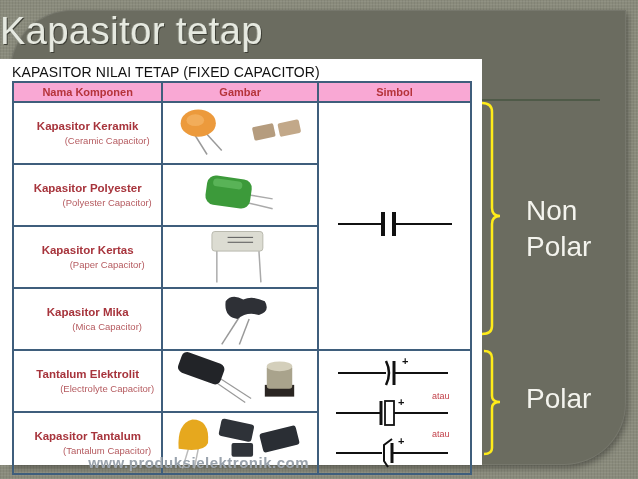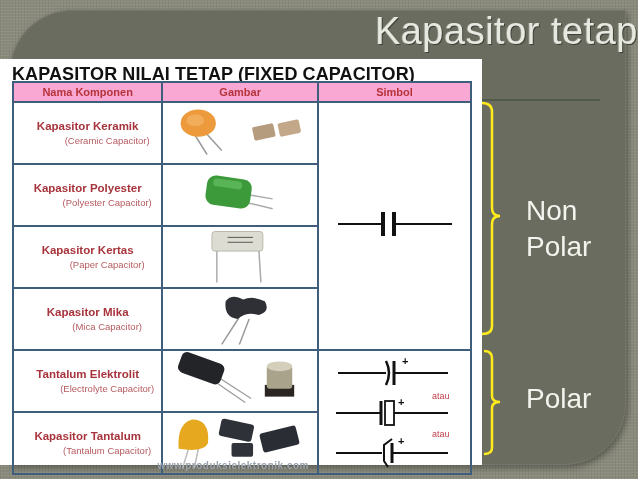--- a/index.html
+++ b/index.html
@@ -14,37 +14,36 @@
   }
   .slide-panel {
     position: absolute;
     left: 10px; top: 10px; width: 616px; height: 455px;
     background: #6b6c60;
     border-radius: 62px 0 62px 0;
     box-shadow: 2px 3px 6px rgba(0,0,0,0.35), inset 0 0 0 1px rgba(255,255,255,0.08);
   }
   .slide-title {
     position: absolute; left: 0; top: 10px; width: 638px;
-    text-align: right;
+    text-align: left;
     font-size: 38px; color: #e6e9e0;
     letter-spacing: 0.5px;
     text-shadow: 1px 1px 0 #3e3f36, -1px 0 0 #8e9084;
-    padding-left: 28px;
   }
   .title-rule {
     position: absolute; left: 480px; top: 99px; width: 120px; height: 2px;
     background: #4f5a48;
   }
   .table-card {
     position: absolute; left: 0; top: 59px; width: 482px; height: 406px;
     background: #ffffff;
   }
   .table-caption {
     position: absolute; left: 12px; top: 5px;
-    font-size: 18px; font-weight: bold; color: #111;
+    font-size: 14px; font-weight: normal; color: #111;
     letter-spacing: 0.1px;
     text-align: right;
   }
   table.cap-table {
     position: absolute; left: 12px; top: 22px; width: 460px;
     border-collapse: collapse;
     border: 2px solid #3f5e7c;
   }
   .cap-table th, .cap-table td {
     border: 2px solid #3f5e7c;
@@ -56,21 +55,21 @@
   }
   .cap-table td.name-cell { width: 150px; height: 59px; }
   .cap-table td.img-cell { width: 157px; position: relative; }
   .cap-table td.sym-cell { width: 153px; position: relative; }
   .name-main { display: block; font-size: 11.5px; font-weight: bold; color: #a7343c; }
   .name-sub { display: block; font-size: 9.5px; color: #b55a5f; margin-top: 3px; padding-left: 39px; }
 
   .img-box { position: relative; width: 100%; height: 56px; }
   .watermark {
     position: absolute; right: 8px; bottom: 2px;
-    font-size: 10px; color: #9aa3ad; font-weight: bold; letter-spacing: 0.5px;
+    font-size: 15px; color: #9aa3ad; font-weight: bold; letter-spacing: 0.5px;
   }
   .brace { position: absolute; }
   .side-label {
     position: absolute; color: #f4f4ee; font-size: 28px; line-height: 34px;
   }
 </style>
 </head>
 <body>
 
 <div class="slide-panel"></div>

